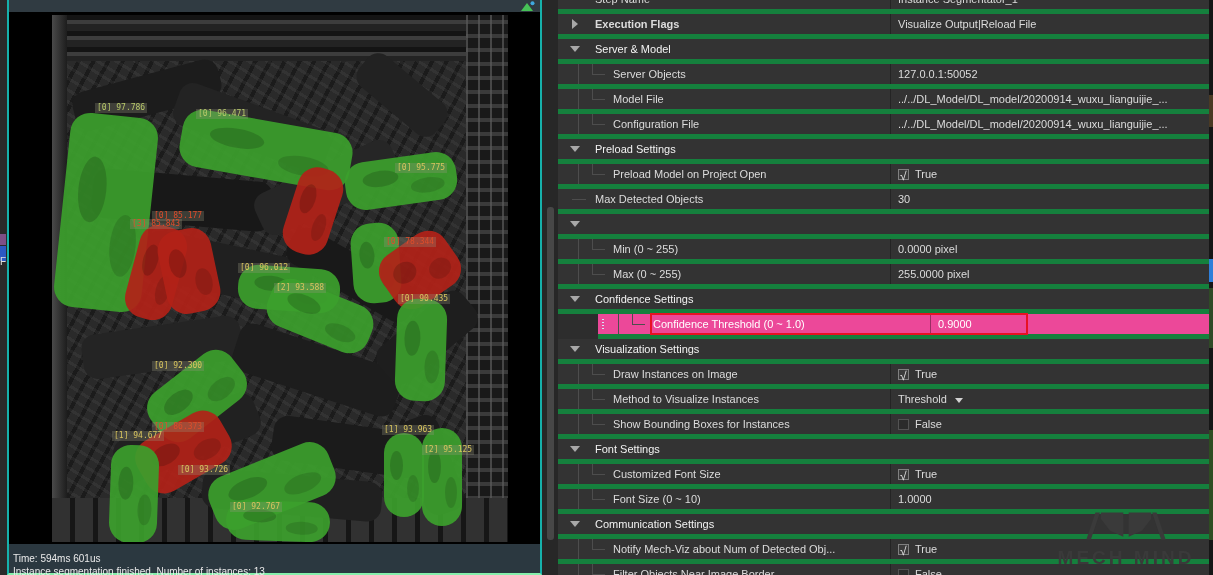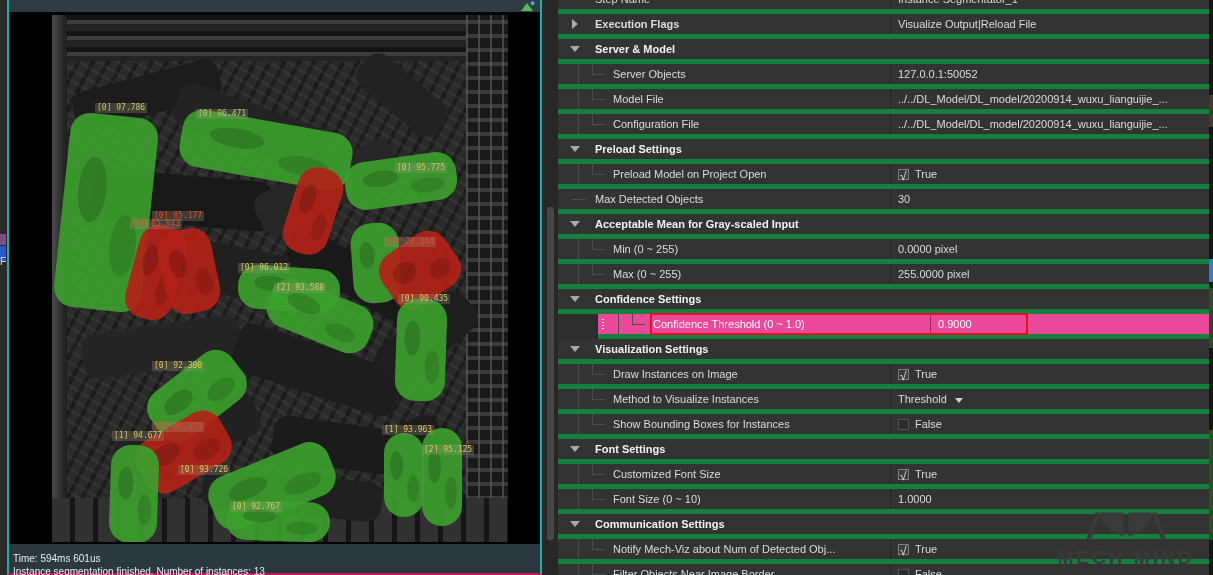--- a/index.html
+++ b/index.html
@@ -9,21 +9,21 @@
   
   .edge-strip { position:absolute; left:0; top:0; width:7px; height:575px; background:#2a2a2a; }
   .frag { position:absolute; left:0; width:6px; }
   .frag.purple { top:234px; height:11px; background:#7d4f86; }
   .frag.blue   { top:246px; height:15px; background:#2b59c3; }
   .edge-letter { position:absolute; left:0; top:256px; color:#e0e0e0; font-size:10px; }
 
   
   .image-panel { position:absolute; left:7px; top:0; width:535px; height:575px; box-sizing:border-box;
                  background:#000; border-left:2px solid #16b1ab; border-right:2px solid #16b1ab;
-                 border-bottom:2px solid #be185d; }
+                 border-bottom:2px solid #86efac; }
   .titlebar { position:absolute; left:0; top:0; right:0; height:12px; background:#303b42; }
   .img-icon { position:absolute; right:5px; top:1px; width:15px; height:11px; }
   .viewport { position:absolute; left:0; top:12px; right:0; bottom:29px; background:#000; overflow:hidden; }
   .photo { position:absolute; left:43px; top:3px; width:456px; height:527px; background:#262626; overflow:hidden; }
   .wall-top { position:absolute; left:0; top:0; width:456px; height:46px;
       background:repeating-linear-gradient(180deg,#141414 0 5px,#3d3d3d 5px 9px,#232323 9px 16px); }
   .wall-left { position:absolute; left:0; top:0; width:15px; height:527px;
       background:linear-gradient(90deg,#4a4a4a,#1d1d1d); }
   .wall-right { position:absolute; right:0; top:0; width:42px; height:527px;
       background:repeating-linear-gradient(0deg,#3a3a3a 0 4px,#191919 4px 14px),#222; }
@@ -50,21 +50,21 @@
 
   
   .scrollgap { position:absolute; left:542px; top:0; width:16px; height:575px; background:#272727; }
   .thumb { position:absolute; left:5px; top:207px; width:7px; height:333px; background:#474747; border-radius:3px; }
 
   
   .props { position:absolute; left:558px; top:0; width:651px; height:575px; background:#2d2d2d; overflow:hidden; }
   .rows { position:absolute; left:0; top:-11px; width:100%; }
   .prow { position:relative; height:20px; border-bottom:5px solid #15803d; background:#333333;
           font-size:11px; line-height:20px; color:#dcdcdc; }
-  .prow.section { color:#f2f2f2; font-weight:bold;text-align:center; }
+  .prow.section { color:#f2f2f2; font-weight:normal;text-align:center; }
   .prow.selected { background:#ec4899; color:#ffffff;margin-left:40px; }
   .lbl { position:absolute; top:0; white-space:nowrap; }
   .lbl.s, .lbl.i0 { left:37px; } .lbl.i1 { left:55px; } .lbl.b { font-weight:bold; }
   .val { position:absolute; left:332px; right:0; top:0; bottom:0; border-left:1px solid #242424;
          padding-left:7px; white-space:nowrap; overflow:hidden; }
   .prow.selected .val { border-left-color:rgba(0,0,0,0.35); }
   .tri { position:absolute; width:0; height:0; }
   .tri.down  { left:12px; top:7px; border-left:5px solid transparent; border-right:5px solid transparent; border-top:6px solid #a8a8a8; }
   .tri.right { left:14px; top:5px; border-top:5px solid transparent; border-bottom:5px solid transparent; border-left:6px solid #a8a8a8; }
   .g1 { position:absolute; left:20px; top:0; bottom:0; width:1px; background:#4d4d4d; }
@@ -218,21 +218,20 @@
           <span class="lbl i1">Preload Model on Project Open</span>
           <span class="val"><span class="cb checked"></span><span>True</span></span>
         </div>
         <div class="prow">
           <span class="tick"></span>
           <span class="lbl i0">Max Detected Objects</span>
           <span class="val"><span>30</span></span>
         </div>
         <div class="prow section">
           <span class="tri down"></span>
-          <span class="lbl s">Acceptable Mean for Gray-scaled Input</span>
         </div>
         <div class="prow">
           <span class="g1"></span>
           <span class="g2"></span>
           <span class="lbl i1">Min (0 ~ 255)</span>
           <span class="val"><span>0.0000 pixel</span></span>
         </div>
         <div class="prow">
           <span class="g1"></span>
           <span class="g2"></span>

